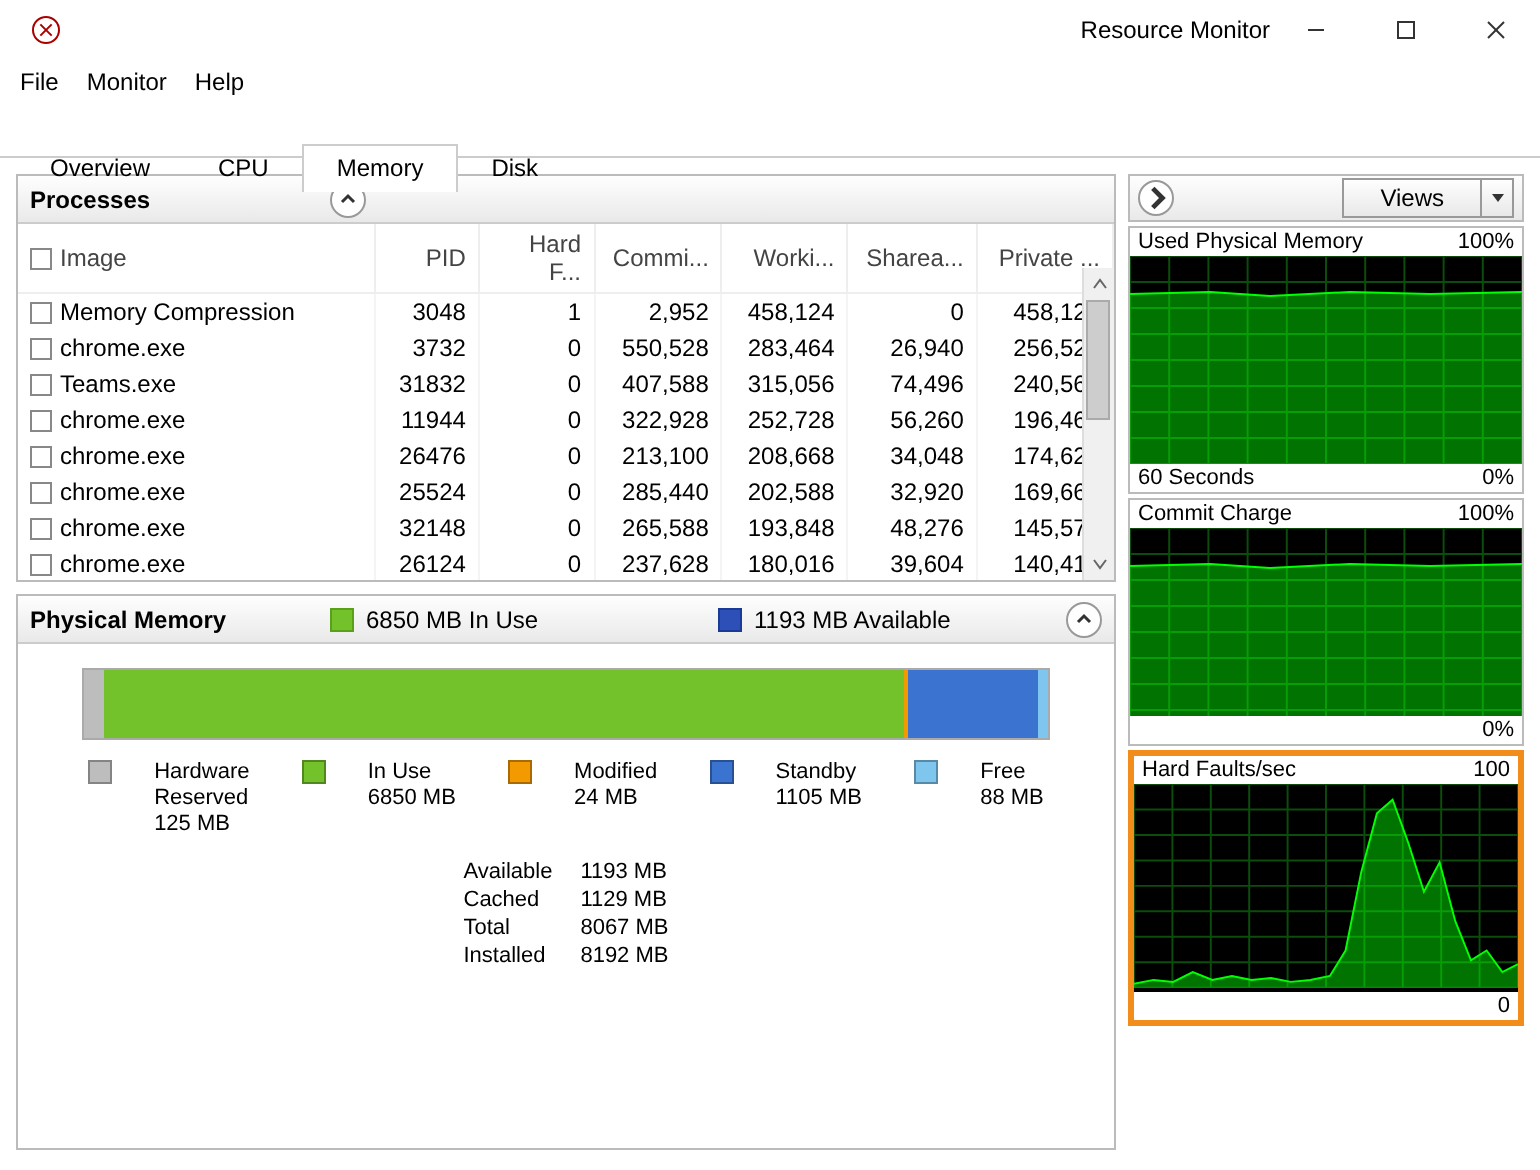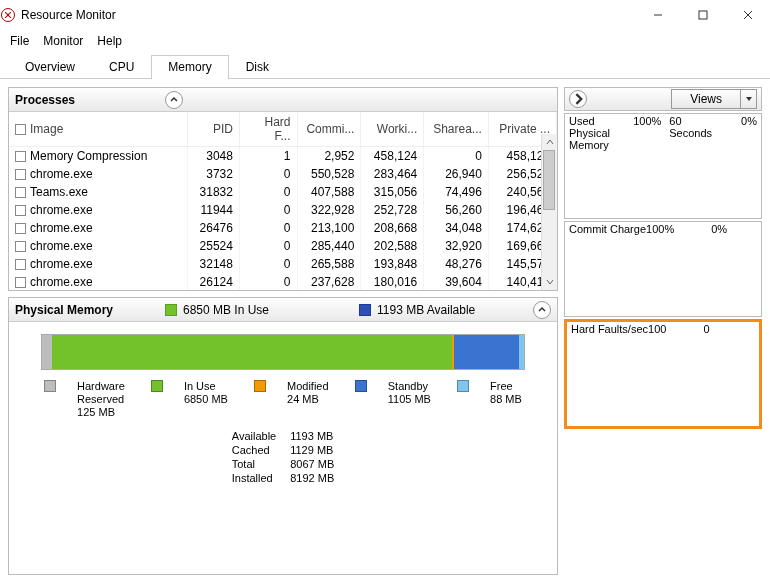--- a/index.html
+++ b/index.html
@@ -1,27 +1,27 @@
 <!DOCTYPE html>
 <html><head>
 <meta charset="utf-8">
 <style>
   * { box-sizing: border-box; font-family: "Segoe UI", Tahoma, sans-serif; }
   body { margin: 0; background: #fff; width: 770px; height: 585px; overflow: hidden; font-size: 12px; color: #000; }
-  .titlebar { height: 30px; display: flex; align-items: center; padding-left: 1px; }
+  .titlebar { height: 30px; display: flex; align-items: center; padding-left: 16px; text-align: right; }
   .titlebar .icon { width: 14px; height: 14px; border: 1px solid #a00; border-radius: 50%; position: relative; margin-right: 6px; }
   .titlebar .icon::before { content: ""; position: absolute; width: 8px; height: 1px; background: #a00; top: 50%; left: 50%; transform: translate(-50%, -50%) rotate(45deg); }
   .titlebar .icon::after { content: ""; position: absolute; width: 1px; height: 8px; background: #a00; top: 50%; left: 50%; transform: translate(-50%, -50%) rotate(45deg); }
   .titlebar .title { flex: 1; font-size: 12px; color: #000; }
   .winbtns { display: flex; }
   .winbtn { width: 45px; height: 30px; display: flex; align-items: center; justify-content: center; color: #555; }
   .winbtn svg { width: 10px; height: 10px; }
   .menubar { display: flex; gap: 14px; padding: 4px 10px 6px; font-size: 12px; }
   .tabs { display: flex; border-bottom: 1px solid #ccc; padding-left: 8px; }
-  .tab { padding: 4px 16px 5px; font-size: 12px; border: 1px solid transparent; border-bottom: none; position: relative; top: 1px; }
+  .tab { padding: 4px 16px 5px; font-size: 12px; border: 1px solid transparent; border-bottom: none; position: relative; top: 18px; }
   .tab.active { border-color: #ccc; background: #fff; }
   .workarea { display: flex; padding: 8px; gap: 6px; height: calc(585px - 30px - 26px - 25px); }
   .leftcol { flex: 1; display: flex; flex-direction: column; gap: 6px; min-width: 0; }
   .rightcol { width: 198px; display: flex; flex-direction: column; gap: 2px; }
   .panel { border: 1px solid #bbb; }
   .panel-header { height: 24px; background: linear-gradient(#fefefe, #e9e9e9); border-bottom: 1px solid #ccc; display: flex; align-items: center; padding: 0 6px; }
   .panel-header .ph-title { font-weight: bold; width: 150px; }
   .panel-header .ph-extra { display: flex; align-items: center; gap: 6px; flex: 1; }
   .swatch { width: 12px; height: 12px; display: inline-block; }
   .ph-collapse { width: 18px; height: 18px; border: 1px solid #999; border-radius: 50%; display: flex; align-items: center; justify-content: center; background: #fff; }
@@ -38,21 +38,21 @@
   .legend { display: flex; gap: 12px; justify-content: space-around; font-size: 11px; padding: 0 20px; }
   .legend .item { display: flex; gap: 21px; }
   .legend .txt { display: flex; flex-direction: column; line-height: 13px; }
   .stats { display: flex; gap: 14px; justify-content: center; font-size: 11px; margin-top: 10px; }
   .stats .labels, .stats .values { display: flex; flex-direction: column; line-height: 14px; }
   .right-head { height: 24px; display: flex; align-items: center; justify-content: space-between; padding: 0 4px; border: 1px solid #bbb; background: linear-gradient(#fefefe, #e9e9e9); }
   .right-head .nav { width: 18px; height: 18px; border: 1px solid #999; border-radius: 50%; display: flex; align-items: center; justify-content: center; background: #fff; }
   .views { display: flex; align-items: center; border: 1px solid #999; height: 20px; background: linear-gradient(#fefefe, #e8e8e8);}
   .views .vlabel { padding: 0 18px; font-size: 12px; }
   .views .vdrop { width: 16px; border-left: 1px solid #999; display: flex; align-items: center; justify-content: center; height: 100%; }
-  .chart { border: 1px solid #bbb; display: flex; flex-direction: row; }
+  .chart { border: 1px solid #bbb; display: flex; flex-direction: column; }
   .chart-title { display: flex; justify-content: space-between; padding: 1px 4px; font-size: 11px; }
   .chart-body { background: #000; height: 104px; position: relative; overflow: hidden; }
   .chart-footer { display: flex; justify-content: space-between; padding: 1px 4px; font-size: 11px; gap: 29px; }
   .grid { position: absolute; inset: 0; }
   .grid line { stroke: #0b4d0b; stroke-width: 1; }
   .fill { fill: rgba(0,255,0,0.45); }
   .line { stroke: #00ff00; stroke-width: 1; fill: none; }
   .highlight { border: 3px solid #f28c1a; }
   .scroller { width: 16px; position: absolute; right: 0; top: 22px; bottom: 0; background: #f0f0f0; border-left: 1px solid #ddd; display: flex; flex-direction: column; justify-content: space-between; align-items: center; }
   .scrbtn { width: 100%; height: 16px; display:flex; align-items:center; justify-content:center; }

